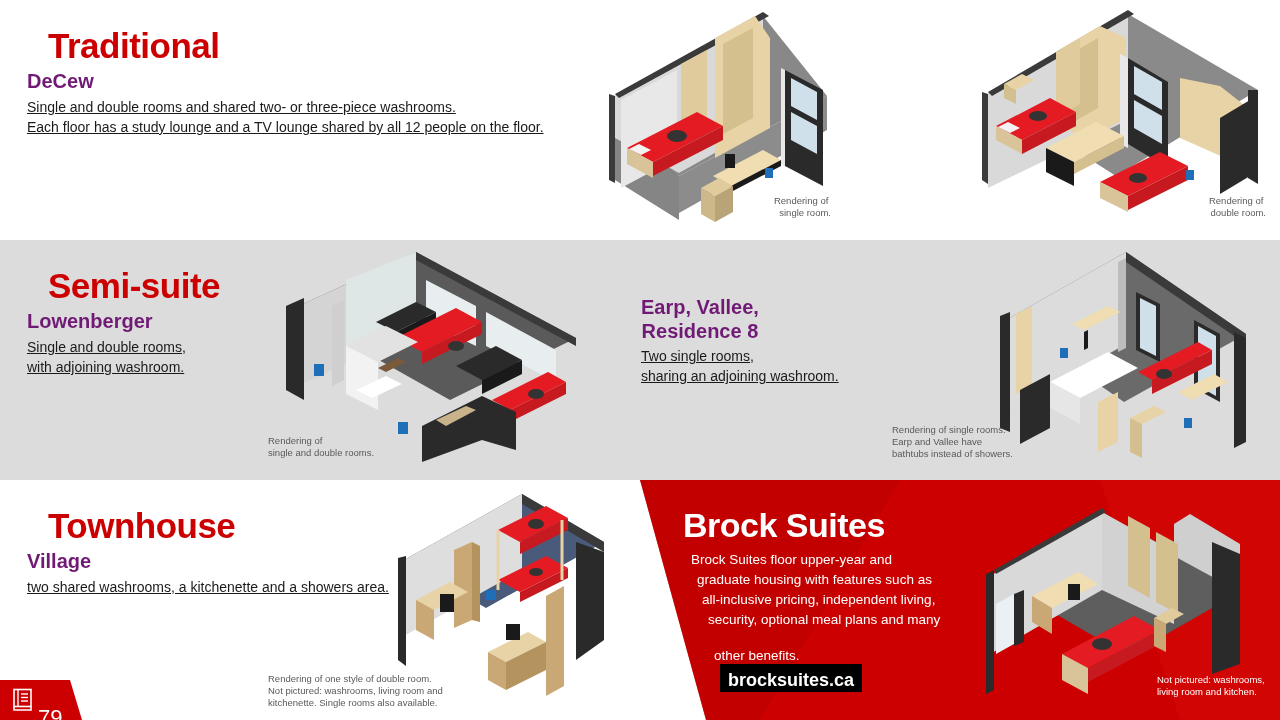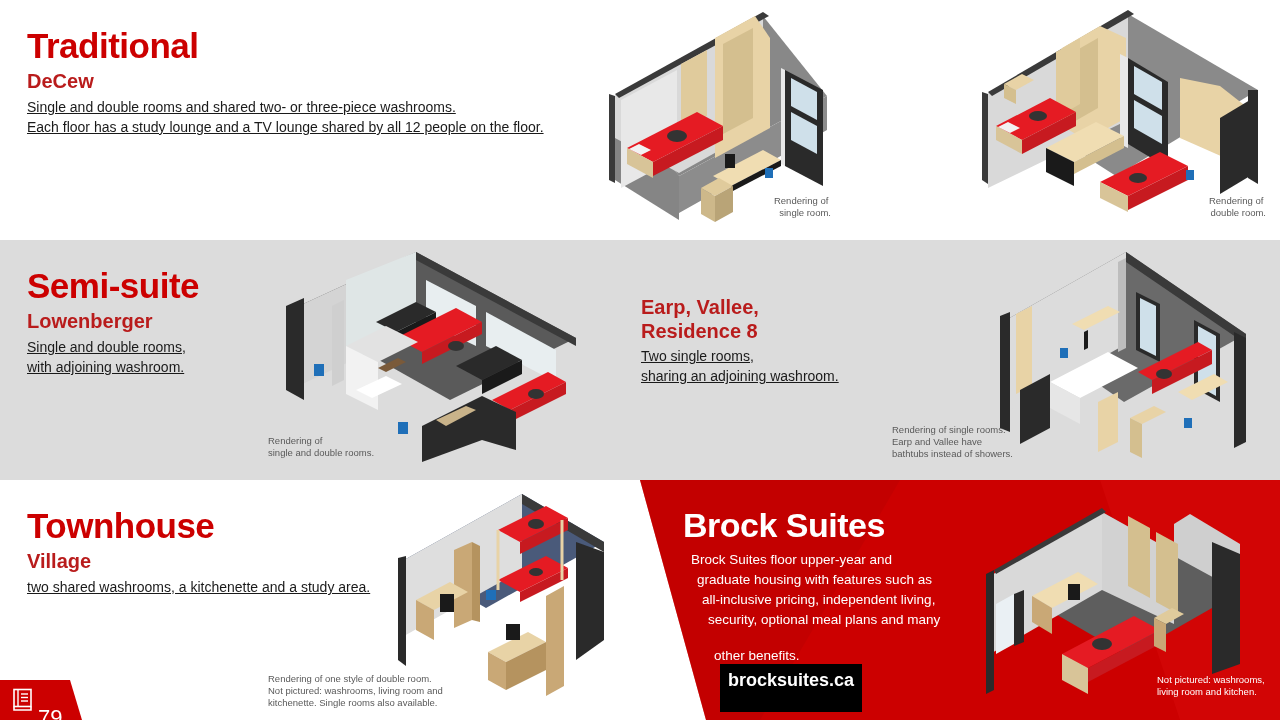--- a/index.html
+++ b/index.html
@@ -4,33 +4,33 @@
 <style>
   * { margin: 0; padding: 0; box-sizing: border-box; }
   html, body { width: 1280px; height: 720px; overflow: hidden; background: #ffffff; }
   body { font-family: "Liberation Sans", "DejaVu Sans", sans-serif; position: relative; }
 
   .band { position: absolute; left: 0; width: 1280px; }
   .band-top { top: 0; height: 240px; background: #ffffff; }
   .band-mid { top: 240px; height: 240px; background: #dcdcdc; }
   .band-bot { top: 480px; height: 240px; background: #ffffff; }
 
-  .h1 { position: absolute; color: #cc0000; font-weight: 700; font-size: 35px; letter-spacing: -0.5px; line-height: 1; }
-  .h2 { position: absolute; color: #b91c1c; font-weight: 700; font-size: 20px; line-height: 1.2; }
+  .h1 { position: absolute; color: #cc0000; font-weight: 700; font-size: 35px; letter-spacing: -0.5px; line-height: 1; margin-left: 21px; }
+  .h2 { position: absolute; color: #701a75; font-weight: 700; font-size: 20px; line-height: 1.2; text-align: center; }
   .body { position: absolute; color: #1a1a1a; font-size: 14px; line-height: 20px; text-decoration: underline; }
   .caption { position: absolute; color: #5a5a5a; font-size: 9.5px; line-height: 12px; }
   .caption.white { color: #ffffff; }
 
   .room { position: absolute; }
 
   .red-panel { position: absolute; left: 0; top: 480px; width: 1280px; height: 240px; }
 
   .brock-title { position: absolute; left: 683px; top: 508px; color: #ffffff; font-weight: 700; font-size: 34px; letter-spacing: -0.5px; line-height: 1; }
   .brock-line { position: absolute; color: #ffffff; font-size: 13.5px; line-height: 20px; white-space: nowrap; }
-  .brock-link { position: absolute; left: 720px; top: 664px; width: 142px; height: 48px; background: #000000; color: #ffffff; font-weight: 700; font-size: 18px; line-height: 32px; text-align: center; }
+  .brock-link { position: absolute; left: 720px; top: 664px; width: 142px; height: 28px; background: #000000; color: #ffffff; font-weight: 700; font-size: 18px; line-height: 32px; text-align: center; }
 
   .page-badge { position: absolute; left: 0; top: 680px; width: 82px; height: 40px; }
   .page-num { position: absolute; left: 38px; top: 705px; color: #ffffff; font-size: 22px; font-weight: 400; line-height: 26px; }
   .book-icon { position: absolute; left: 12px; top: 688px; width: 22px; height: 24px; }
 </style>
 </head>
 <body>
 
 <div class="band band-top"></div>
 <div class="band band-mid"></div>
@@ -197,21 +197,21 @@
 </svg>
 <div class="caption" style="left:892px; top:424px;">
   <div>Rendering of single rooms.</div>
   <div>Earp and Vallee have</div>
   <div>bathtubs instead of showers.</div>
 </div>
 
 <div class="h1" style="left:27px; top:508px;">Townhouse</div>
 <div class="h2" style="left:27px; top:549px;">Village</div>
 <div class="body" style="left:27px; top:577px;">
-  <div>two shared washrooms, a kitchenette and a study area.</div>
+  <div>two shared washrooms, a kitchenette and a showers area.</div>
 </div>
 
 <svg class="room" style="left:396px; top:490px;" width="212" height="212" viewBox="0 0 212 212">
   <polygon points="8,70 126,4 208,52 90,118" fill="#4a5a7a"></polygon>
   <polygon points="8,70 126,4 126,80 8,146" fill="#dedede"></polygon>
   <polygon points="126,4 208,52 208,62 126,14" fill="#3a3a3a"></polygon>
   <polygon points="2,68 10,66 10,176 2,170" fill="#2a2a2a"></polygon>
   <polygon points="180,52 208,62 208,150 180,170" fill="#2a2a2a"></polygon>
   <polygon points="58,60 76,52 76,130 58,138" fill="#c9a876"></polygon>
   <polygon points="76,52 84,56 84,132 76,130" fill="#b5935f"></polygon>

